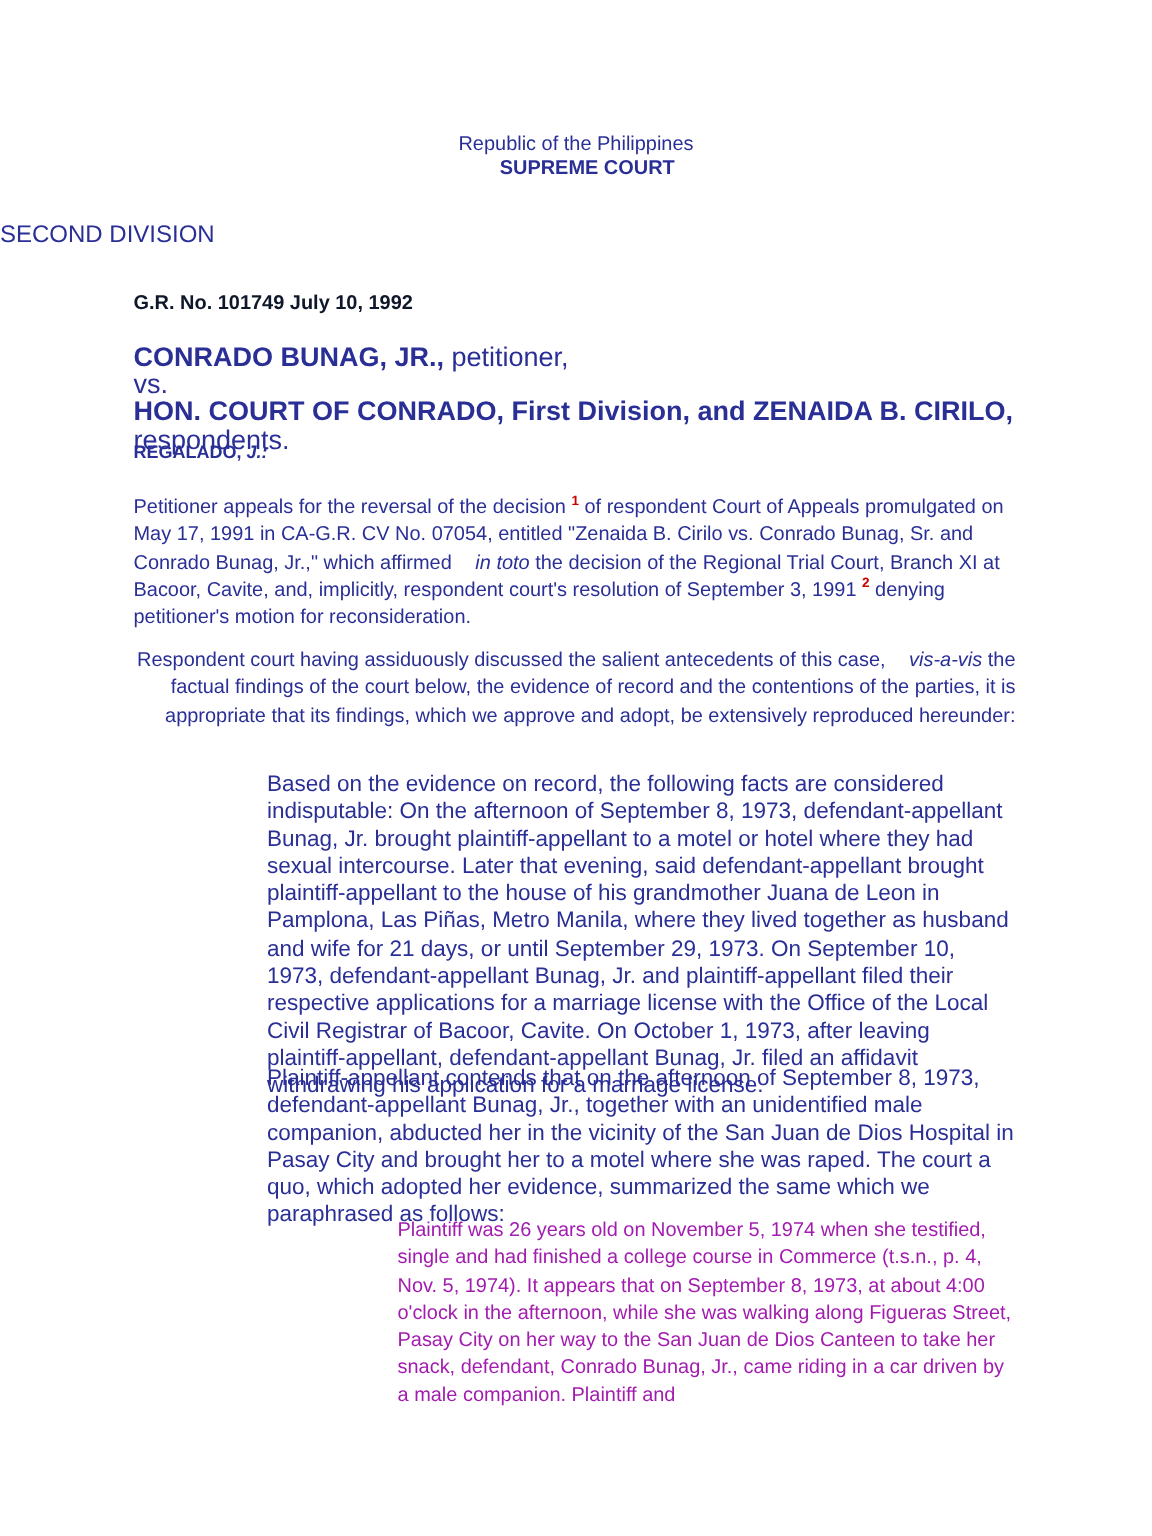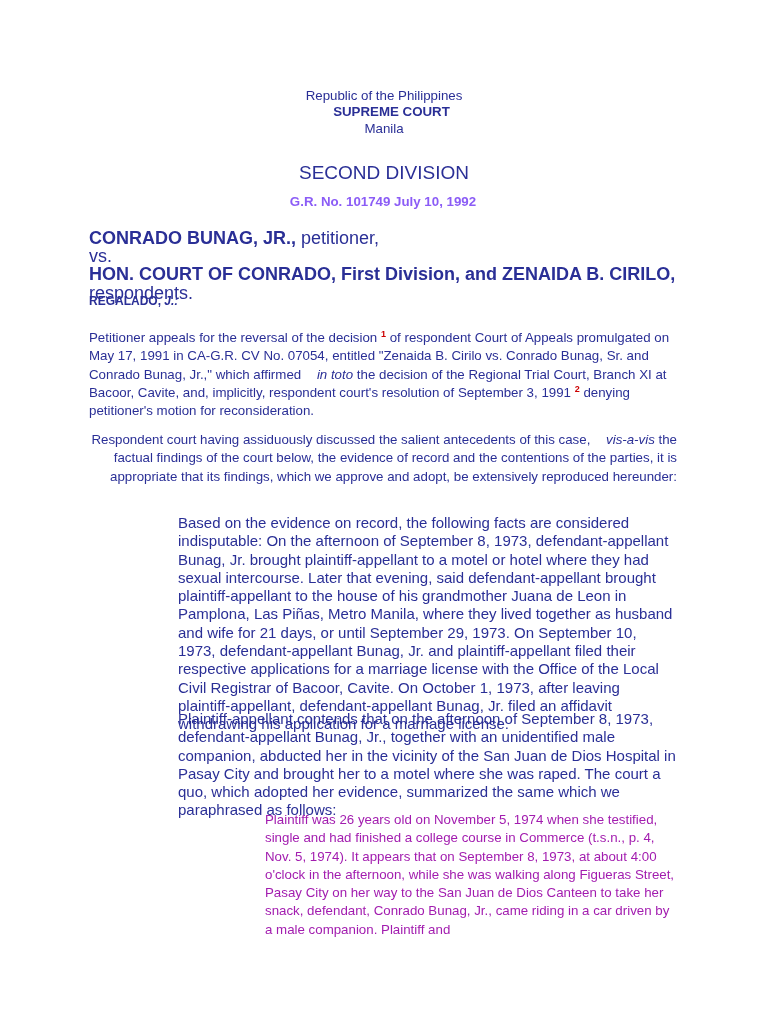--- a/index.html
+++ b/index.html
@@ -29,45 +29,44 @@
     text-align: center;
     padding-top: 88px;
     font-size: 13.3px;
     line-height: 16.4px;
     color: #2a2f96;
   }
   .masthead .line { display: block; }
   .masthead .bold { font-weight: bold; padding-left: 15px; }
 
   .division {
-    text-align: center;
+    text-align: left;
     margin-top: 28px;
-    font-size: 19px;
+    font-size: 16px;
     line-height: 16.4px;
     color: #2a2f96;
   }
 
   
   .body-col {
     position: absolute;
     left: 89px;
     top: 0;
     width: 588px;
   }
 
   .gr-line {
     position: absolute;
     top: 194px;
     left: 0;
     width: 100%;
     font-size: 13.3px;
     line-height: 16.4px;
     font-weight: bold;
-    color: #8b5cf6;
-    text-align: center;
+    color: #0f172a;
   }
 
   .parties {
     position: absolute;
     top: 229px;
     left: 0;
     width: 100%;
     font-size: 18px;
     line-height: 18.2px;
     color: #2a2f96;
@@ -133,21 +132,20 @@
   #quote-plaintiff { top: 811px; }
 </style>
 </head>
 <body>
 
 <div class="page">
 
   <div class="masthead">
     <span class="line">Republic of the Philippines</span>
     <span class="line bold">SUPREME COURT</span>
-    <span class="line">Manila</span>
   </div>
 
   <div class="division">SECOND DIVISION</div>
 
   <div class="body-col">
 
     <div class="gr-line">G.R. No. 101749 July 10, 1992</div>
 
     <div class="parties">
       <span class="b">CONRADO BUNAG, JR.,</span><span class="r"> petitioner,</span><br>

